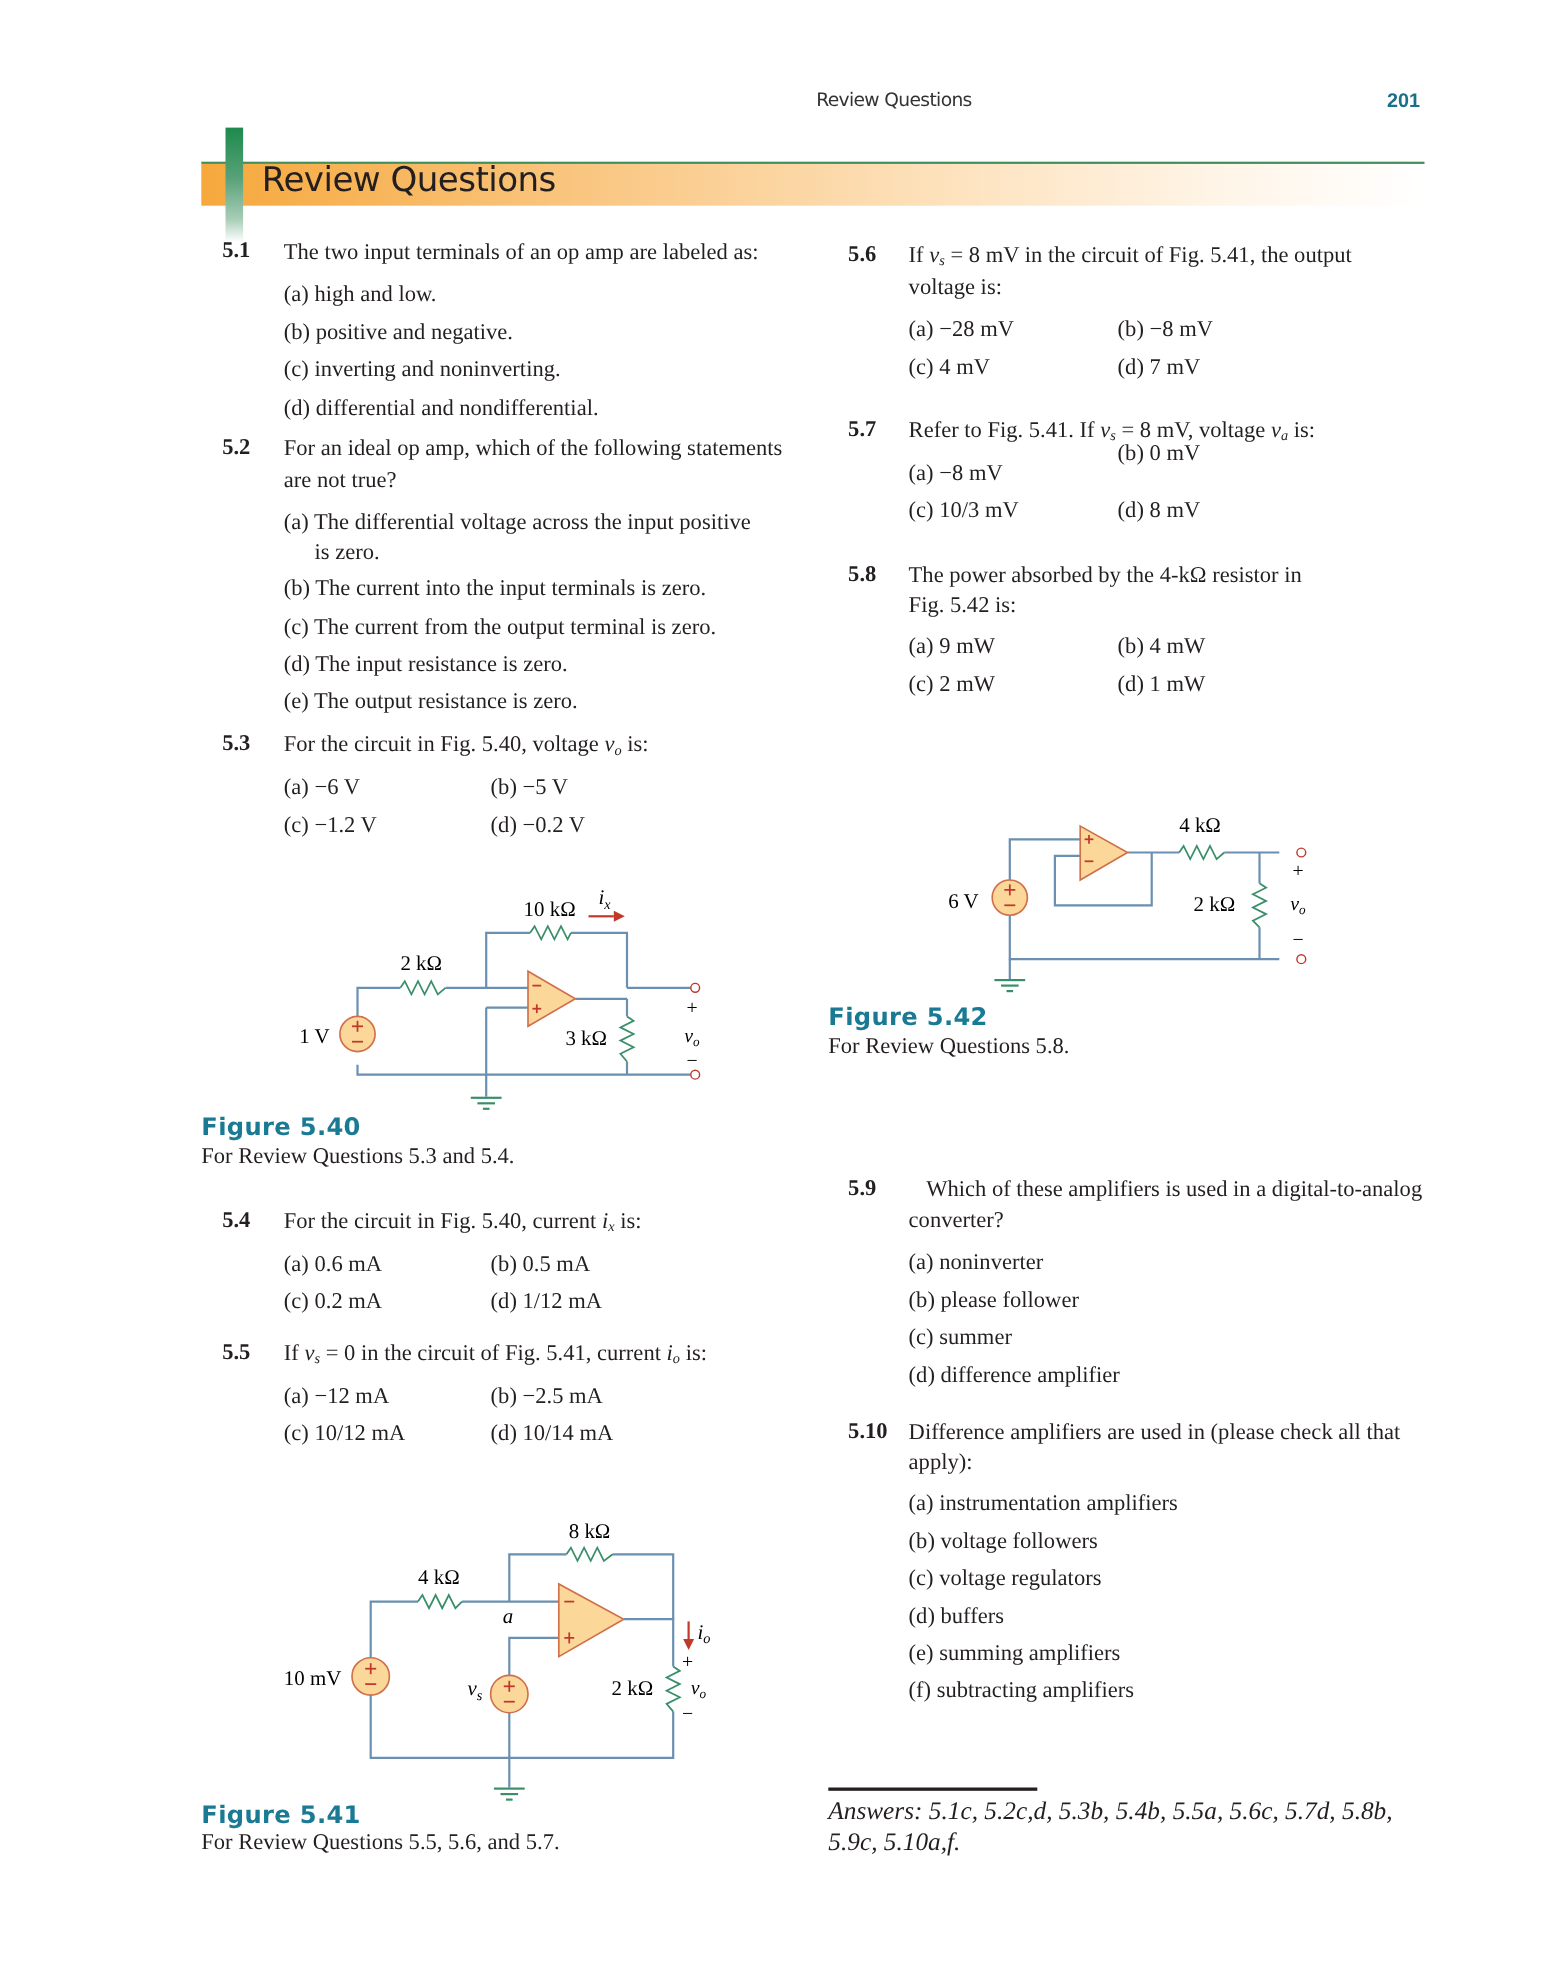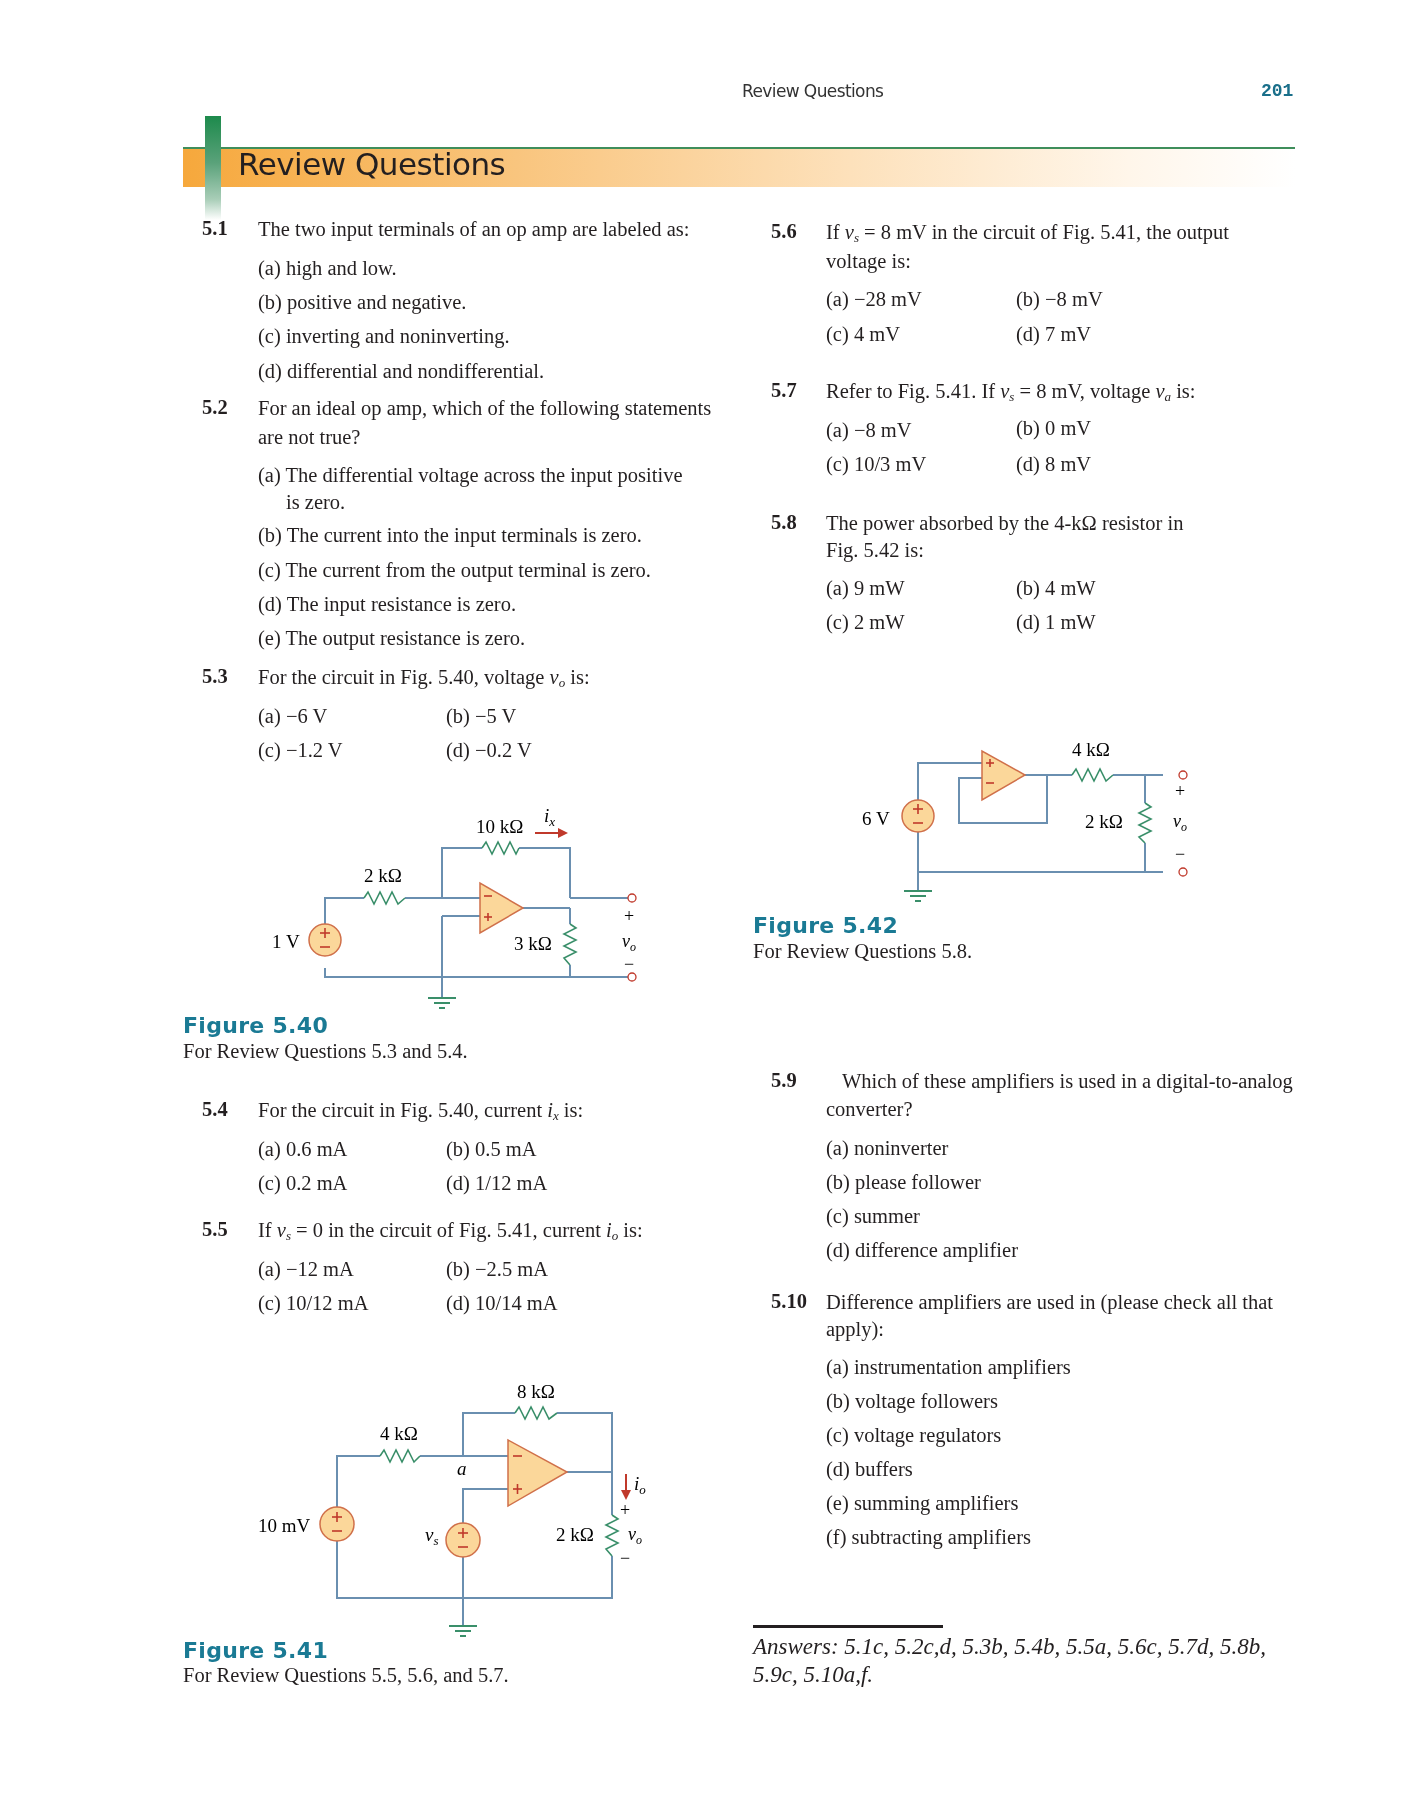--- a/index.html
+++ b/index.html
@@ -1,20 +1,20 @@
 <!DOCTYPE html>
 <html><head>
 <meta charset="utf-8">
 <style>
   html, body { margin:0; padding:0; background:#ffffff; }
   body { width:1409px; height:1800px; position:relative; overflow:hidden;
          font-family:"Liberation Serif", "DejaVu Serif", serif; color:#231f20; }
   .abs { position:absolute; white-space:nowrap; }
   .run-head { font-family:"DejaVu Sans", sans-serif; font-size:17px; color:#333; letter-spacing:-0.6px; top:81px; left:742px; }
-  .page-num { font-family:Liberation Mono, monospace; font-weight:bold; font-size:18px; color:#1a6f8a; top:81px; left:1261px; }
+  .page-num { font-family:Liberation Sans, sans-serif; font-weight:bold; font-size:18px; color:#1a6f8a; top:81px; left:1261px; }
   .band { position:absolute; left:183px; top:147px; width:1112px; height:38px;
           background:linear-gradient(to right,#f6a83c 0%,#f9c57e 30%,#fde1bb 60%,#fff6ea 85%,#ffffff 100%);
           border-top:2px solid #3f8e5b; }
   .green-bar { position:absolute; left:205px; top:116px; width:16px; height:104px;
           background:linear-gradient(to bottom,#1d8a4c 0%,#5aa27a 45%,#a8cdb7 80%,#ffffff 100%); }
   .sec-title { font-family:"DejaVu Sans", sans-serif; font-size:31px; color:#231f20; top:146px; left:238px; letter-spacing:-0.5px; }
   .q { font-size:20.5px; line-height:24px; }
   .qn { font-weight:bold; font-size:20.5px; }
   .ital { font-style:italic; }
   sub { font-size:13px; vertical-align:-3px; font-style:italic; }
@@ -230,21 +230,21 @@
   <div class="abs q" style="left:826px;top:287px">(a) −28 mV</div>
   <div class="abs q" style="left:1016px;top:287px">(b) −8 mV</div>
   <div class="abs q" style="left:826px;top:322px">(c) 4 mV</div>
   <div class="abs q" style="left:1016px;top:322px">(d) 7 mV</div>
 </div>
 
 <div>
   <div class="abs qn" style="left:771px;top:379px">5.7</div>
   <div class="abs q" style="left:826px;top:379px"><span>Refer to Fig. 5.41. If </span><span class="ital">v</span><sub>s</sub><span> = 8 mV, voltage </span><span class="ital">v</span><sub>a</sub><span> is:</span></div>
   <div class="abs q" style="left:826px;top:418px">(a) −8 mV</div>
-  <div class="abs q" style="left:1016px;top:416px">(b) 0 mV</div>
+  <div class="abs q" style="left:1016px;top:400px">(b) 0 mV</div>
   <div class="abs q" style="left:826px;top:452px">(c) 10/3 mV</div>
   <div class="abs q" style="left:1016px;top:452px">(d) 8 mV</div>
 </div>
 
 <div>
   <div class="abs qn" style="left:771px;top:511px">5.8</div>
   <div class="abs q" style="left:826px;top:511px">The power absorbed by the 4-kΩ resistor in</div>
   <div class="abs q" style="left:826px;top:538px">Fig. 5.42 is:</div>
   <div class="abs q" style="left:826px;top:576px">(a) 9 mW</div>
   <div class="abs q" style="left:1016px;top:576px">(b) 4 mW</div>

